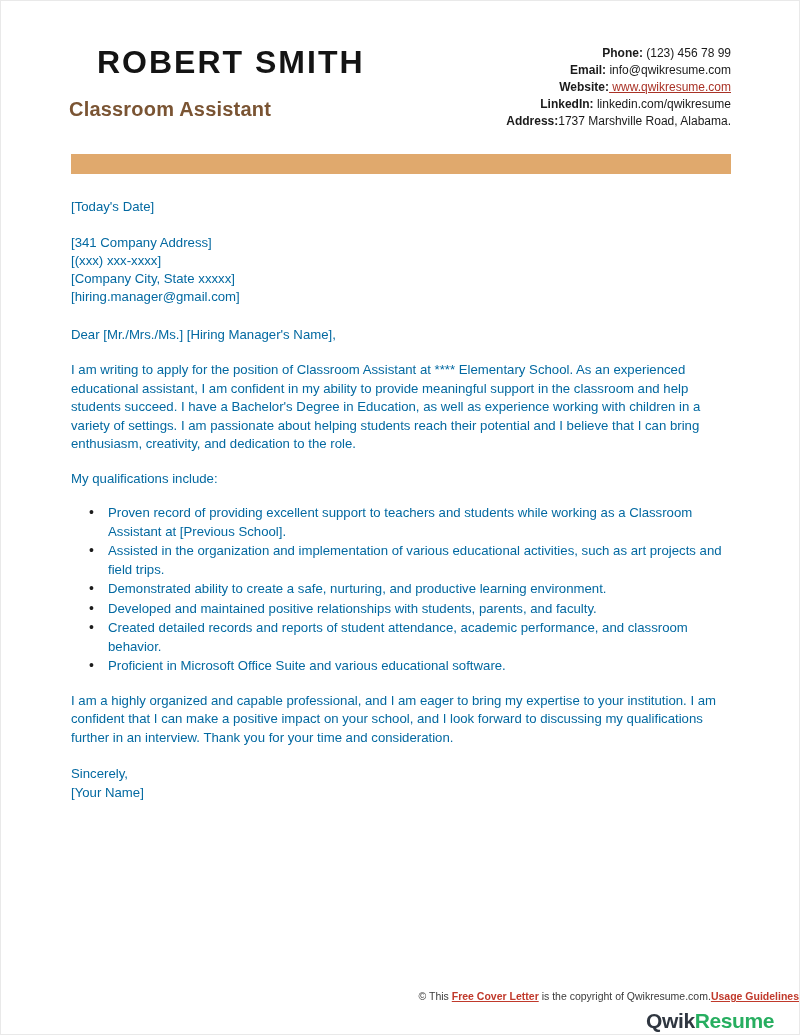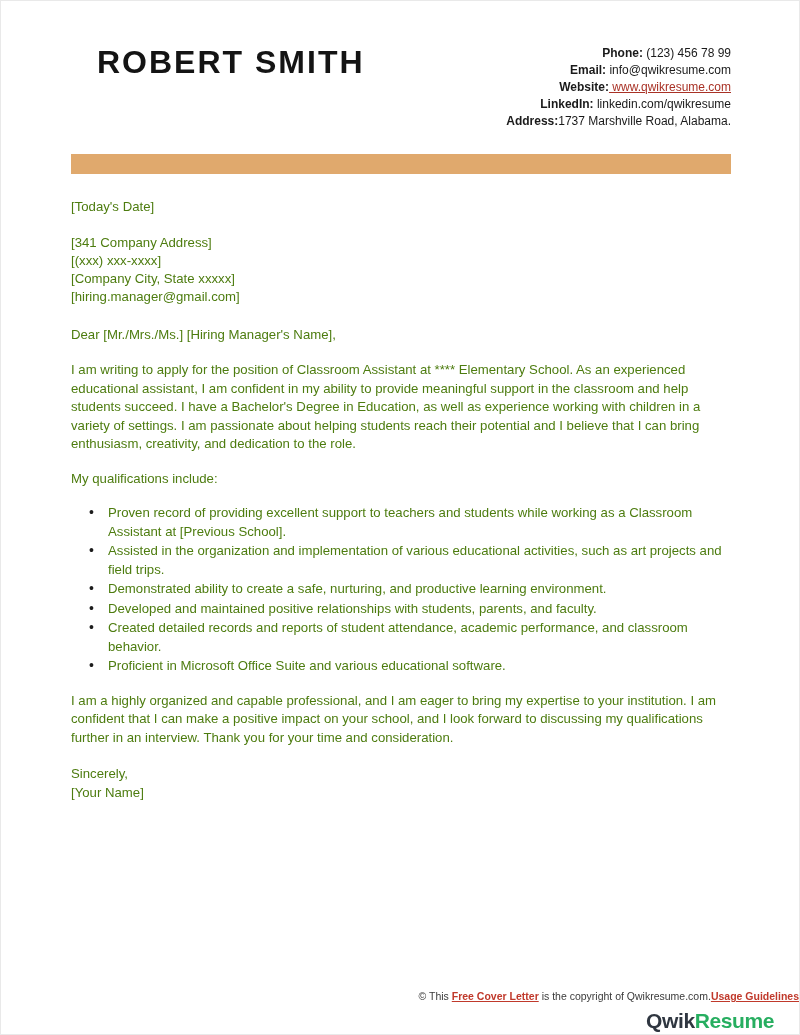--- a/index.html
+++ b/index.html
@@ -81,21 +81,21 @@
     height: 20px;
     background: #e0a96d;
     width: 660px;
   }
 
   
   .content {
     padding: 0 70px;
     margin-top: 24px;
     font-size: 13.2px;
-    color: #4d7c0f;
+    color: #0369a1;
     line-height: 18px;
   }
 
   .block { margin-bottom: 15px; }
   .date-line { margin-bottom: 18px; }
   .addr-line { display: block; }
 
   .salutation {
     margin-top: 20px;
     margin-bottom: 17px;
@@ -170,20 +170,21 @@
 </style>
 </head>
 <body>
 
 <div class="page">
 
   <div class="header">
 
     <div class="identity">
       <div class="name">ROBERT SMITH</div>
+      <div class="job-title">Classroom Assistant</div>
     </div>
 
     <div class="contact">
       <span class="row">
         <span class="lbl">Phone:</span><span class="val"> (123) 456 78 99</span>
       </span>
       <span class="row">
         <span class="lbl">Email:</span><span class="val"> info@qwikresume.com</span>
       </span>
       <span class="row">

